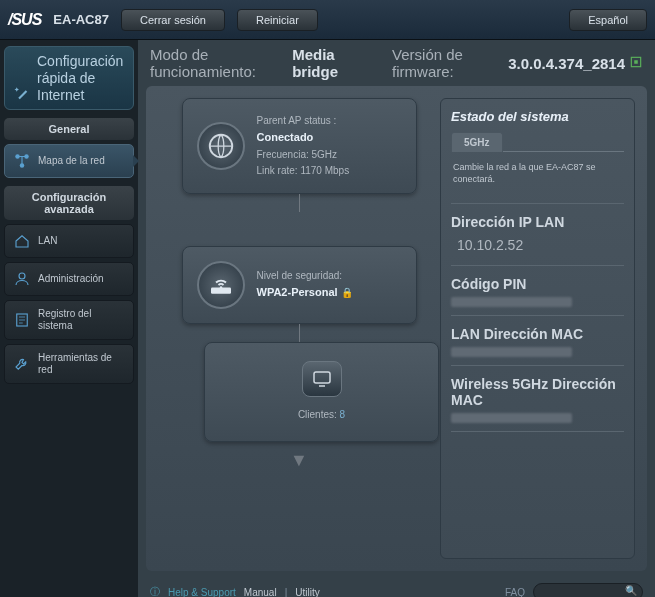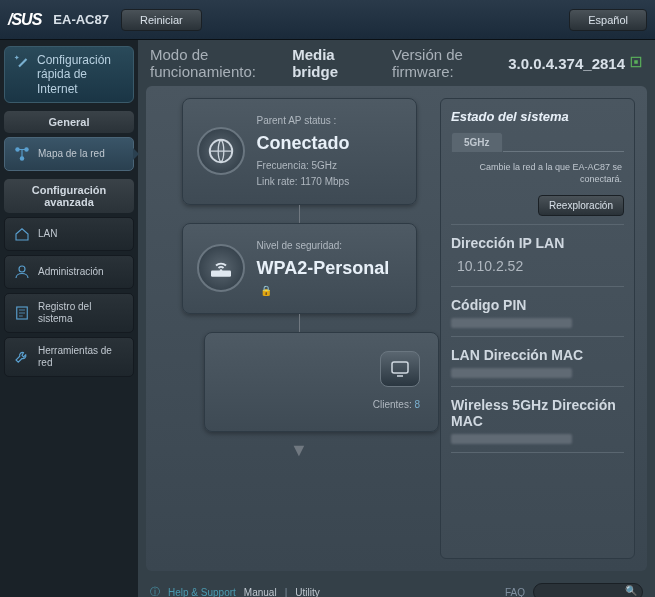--- a/index.html
+++ b/index.html
@@ -7,54 +7,54 @@
 
 .header { height: 40px; background: linear-gradient(#2a3a4a, #1a2a3a); display: flex; align-items: center; padding: 0 8px; gap: 12px; border-bottom: 1px solid #0a1015; }
 .logo { color: #fff; font-weight: bold; font-size: 16px; font-style: italic; letter-spacing: -1px; }
 .model { color: #d8e0e8; font-size: 13px; font-weight: bold; }
 .hbtn { background: linear-gradient(#4a5258, #2a3238); border: 1px solid #1a2025; color: #d8e0e8; padding: 4px 18px; border-radius: 4px; font-size: 11px; cursor: pointer; }
 .hspacer { flex: 1; }
 
 .container { display: flex; height: 565px; }
 
 .sidebar { width: 138px; background: #1a2228; padding: 6px 4px; display: flex; flex-direction: column; gap: 4px; }
-.sb-quick { background: linear-gradient(#2a4a5a, #1a3545); border: 1px solid #3a5a6a; border-radius: 6px; padding: 6px 8px; display: flex; align-items: flex-start; gap: 6px; cursor: pointer; color: #b8d0e0; font-size: 12px; line-height: 1.2; }
+.sb-quick { background: linear-gradient(#2a4a5a, #1a3545); border: 1px solid #3a5a6a; border-radius: 6px; padding: 6px 8px; display: flex; align-items: flex-end; gap: 6px; cursor: pointer; color: #b8d0e0; font-size: 14px; line-height: 1.2; }
 .sb-quick svg { flex-shrink: 0; }
 .sb-header { background: linear-gradient(#3a4248, #2a3238); border-radius: 5px; text-align: center; padding: 5px; color: #d0d8e0; font-weight: bold; font-size: 11px; margin-top: 4px; }
 .sb-item { background: linear-gradient(#2a3238, #1e262c); border: 1px solid #141a20; border-radius: 5px; padding: 7px 8px; display: flex; align-items: center; gap: 7px; cursor: pointer; color: #c0c8d0; font-size: 10px; line-height: 1.2; }
 .sb-item.active { background: linear-gradient(#3a5568, #2a4050); border: 1px solid #4a6578; position: relative; }
 .sb-item.active::after { content: ''; position: absolute; right: -6px; top: 50%; transform: translateY(-50%); border-left: 6px solid #2a4050; border-top: 6px solid transparent; border-bottom: 6px solid transparent; }
 .sb-icon { width: 18px; height: 18px; flex-shrink: 0; }
 
 .main { flex: 1; background: #344048; display: flex; flex-direction: column; }
 .infobar { padding: 6px 12px; font-size: 15px; color: #a8b0b8; display: flex; align-items: center; gap: 4px; }
 .infobar .val { color: #d8e0e8; font-weight: bold; }
 .infobar .link { cursor: pointer; }
 .infobar-icon { margin-left: auto; color: #5ab05a; }
 
 .content { flex: 1; background: linear-gradient(#4a5660, #3a4650); margin: 0 8px 8px 8px; border-radius: 6px; padding: 12px; display: flex; }
 
 .diagram { flex: 1; display: flex; flex-direction: column; align-items: center; gap: 0; }
 .card { background: linear-gradient(#4e5a64, #3e4a54); border: 1px solid #2e3a44; border-radius: 8px; padding: 14px; width: 235px; box-shadow: 0 2px 4px rgba(0,0,0,.3); }
 .card1 { display: flex; gap: 12px; align-items: center; }
-.card2 { display: flex; gap: 12px; align-items: center; }
-.card3 { display: flex; flex-direction: column; align-items: flex-end; gap: 10px; padding: 18px; margin-left: 45px; }
+.card2 { display: flex; gap: 12px; align-items: center; margin-top: 34px; }
+.card3 { display: flex; flex-direction: column; align-items: center; gap: 10px; padding: 18px; margin-left: 45px; }
 .big-icon { width: 48px; height: 48px; border-radius: 50%; background: radial-gradient(#5a6670, #2a3640); display: flex; align-items: center; justify-content: center; flex-shrink: 0; border: 2px solid #6a7680; }
 .rect-icon { width: 40px; height: 36px; border-radius: 8px; background: linear-gradient(#5a6670, #2a3640); display: flex; align-items: center; justify-content: center; border: 1px solid #6a7680; }
 .card-info { font-size: 10px; color: #b0b8c0; line-height: 1.6; }
-.card-info .big { color: #e8f0f8; font-size: 18px; font-weight: bold; }
+.card-info .big { color: #e8f0f8; font-size: 11px; font-weight: bold; }
 .connector { width: 1px; height: 18px; background: #707880; }
 .lock { font-size: 10px; color: #a0a8b0; margin-left: 4px; }
 .chevron { color: #707880; font-size: 18px; margin-top: 8px; cursor: pointer; }
 
 .status { width: 195px; background: linear-gradient(#4a5660, #3e4a54); border: 1px solid #2e3a44; border-radius: 6px; padding: 8px 10px; }
 .status-title { text-align: left; color: #e8f0f8; font-size: 13px; font-weight: bold; font-style: italic; padding: 2px 0 8px; }
 .tab { display: inline-block; background: #5a6670; border: 1px solid #4a5660; border-bottom: none; padding: 4px 12px; font-size: 10px; font-weight: bold; border-radius: 3px 3px 0 0; }
 .tab-line { border-top: 1px solid #6a7680; margin-top: -1px; }
-.status-note { font-size: 9px; color: #c0c8d0; padding: 10px 2px; line-height: 1.3; text-align: right; }
+.status-note { font-size: 9px; color: #c0c8d0; padding: 10px 2px; line-height: 1.3; }
 .rescan { text-align: right; }
 .rescan button { background: linear-gradient(#4a5258, #2a3238); border: 1px solid #1a2025; color: #d8e0e8; padding: 4px 10px; border-radius: 4px; font-size: 10px; cursor: pointer; }
 .field { margin-top: 10px; }
 .field-label { font-size: 14px; color: #d0d8e0; font-weight: bold; }
 .field-val { font-size: 14px; color: #b0b8c0; padding: 4px 6px; margin-top: 3px; }
 .field-blur { height: 10px; background: #606a74; border-radius: 2px; margin-top: 5px; width: 70%; filter: blur(1px); }
 .sep { border-top: 1px solid #5a6670; margin-top: 8px; }
 
 .footer { height: 26px; display: flex; align-items: center; padding: 0 12px; gap: 8px; font-size: 10px; color: #8090a0; }
 .footer .hs { color: #4a9ab0; cursor: pointer; }
@@ -62,20 +62,21 @@
 .footer .fspacer { flex: 1; }
 .search { width: 110px; height: 18px; background: #2a3238; border: 1px solid #1a2025; border-radius: 9px; position: relative; }
 .search::after { content: '🔍'; position: absolute; right: 4px; top: 1px; font-size: 10px; color: #707880; }
 </style>
 </head>
 <body>
 
 <div class="header">
   <span class="logo">/SUS</span>
   <span class="model">EA-AC87</span>
+  <button class="hbtn">Cerrar sesión</button>
   <button class="hbtn">Reiniciar</button>
   <div class="hspacer"></div>
   <button class="hbtn">Español</button>
 </div>
 
 <div class="container">
   <div class="sidebar">
     <div class="sb-quick">
       <svg class="sb-icon" viewBox="0 0 24 24">
           <path fill="#7ab0d0" d="M7 17l10-10 2 2-10 10zM5 3l1 2 2 1-2 1-1 2-1-2-2-1 2-1z"></path>
@@ -179,21 +180,20 @@
           </div>
         </div>
         <div class="chevron">▼</div>
       </div>
 
       <div class="status">
         <div class="status-title">Estado del sistema</div>
         <div class="tab">5GHz</div>
         <div class="tab-line"></div>
         <div class="status-note">Cambie la red a la que EA-AC87 se conectará.</div>
-        <div class="rescan"><button>Reexploración</button></div>
         <div class="sep"></div>
         <div class="field">
           <div class="field-label">Dirección IP LAN</div>
           <div class="field-val">10.10.2.52</div>
         </div>
         <div class="sep"></div>
         <div class="field">
           <div class="field-label">Código PIN</div>
           <div class="field-blur"></div>
         </div>

